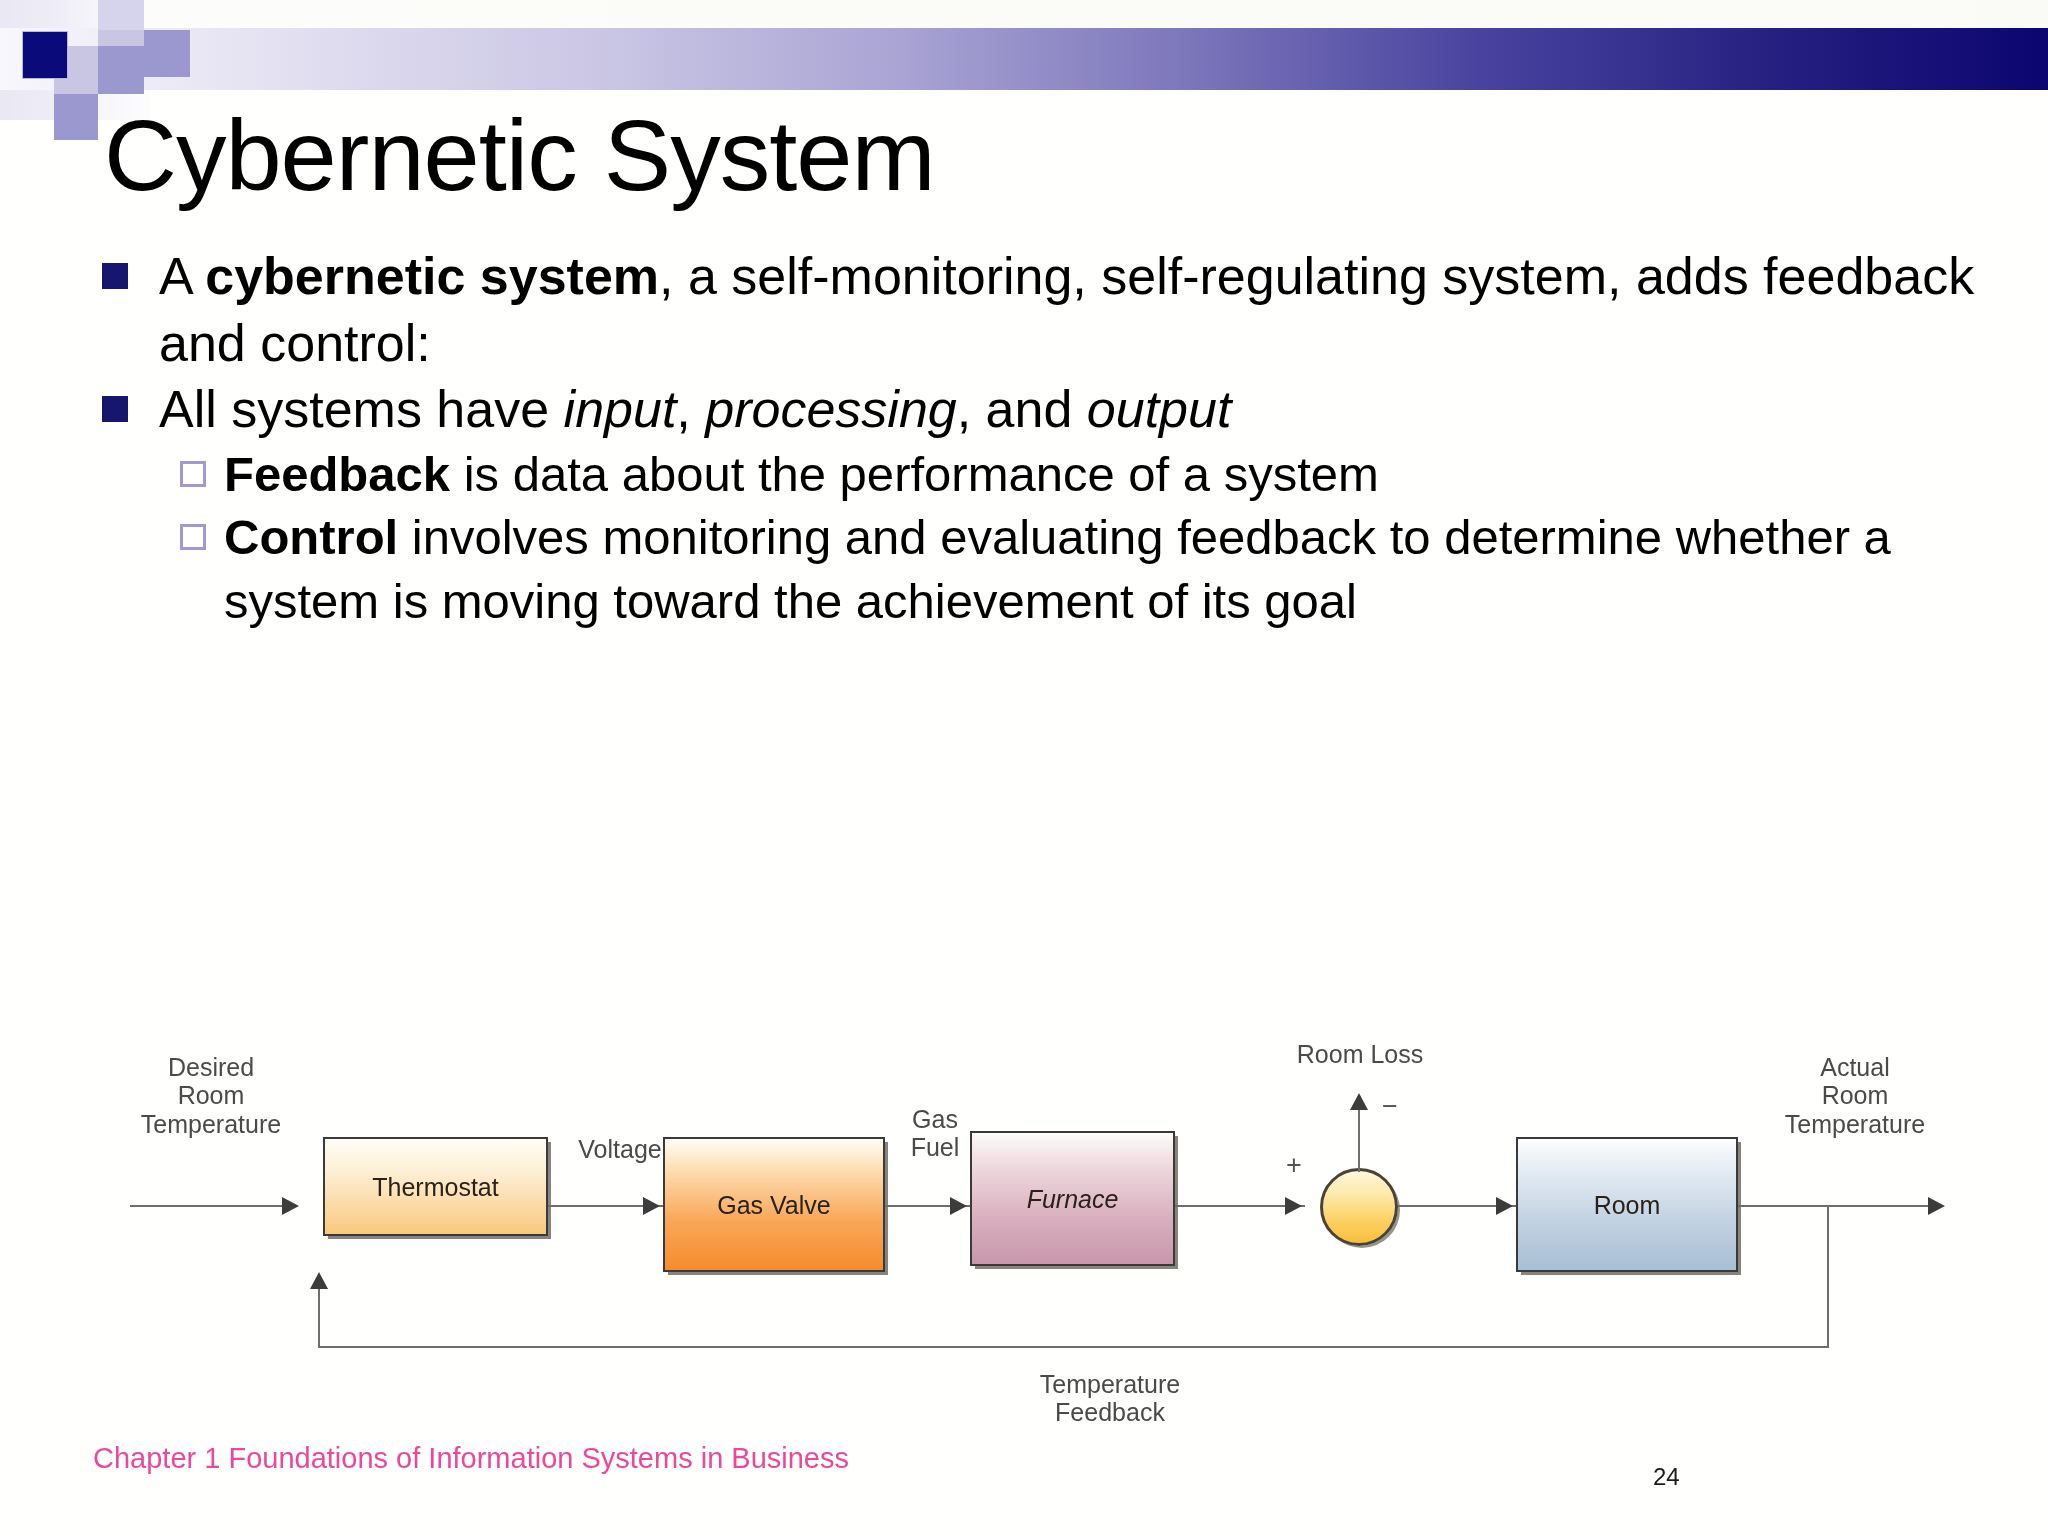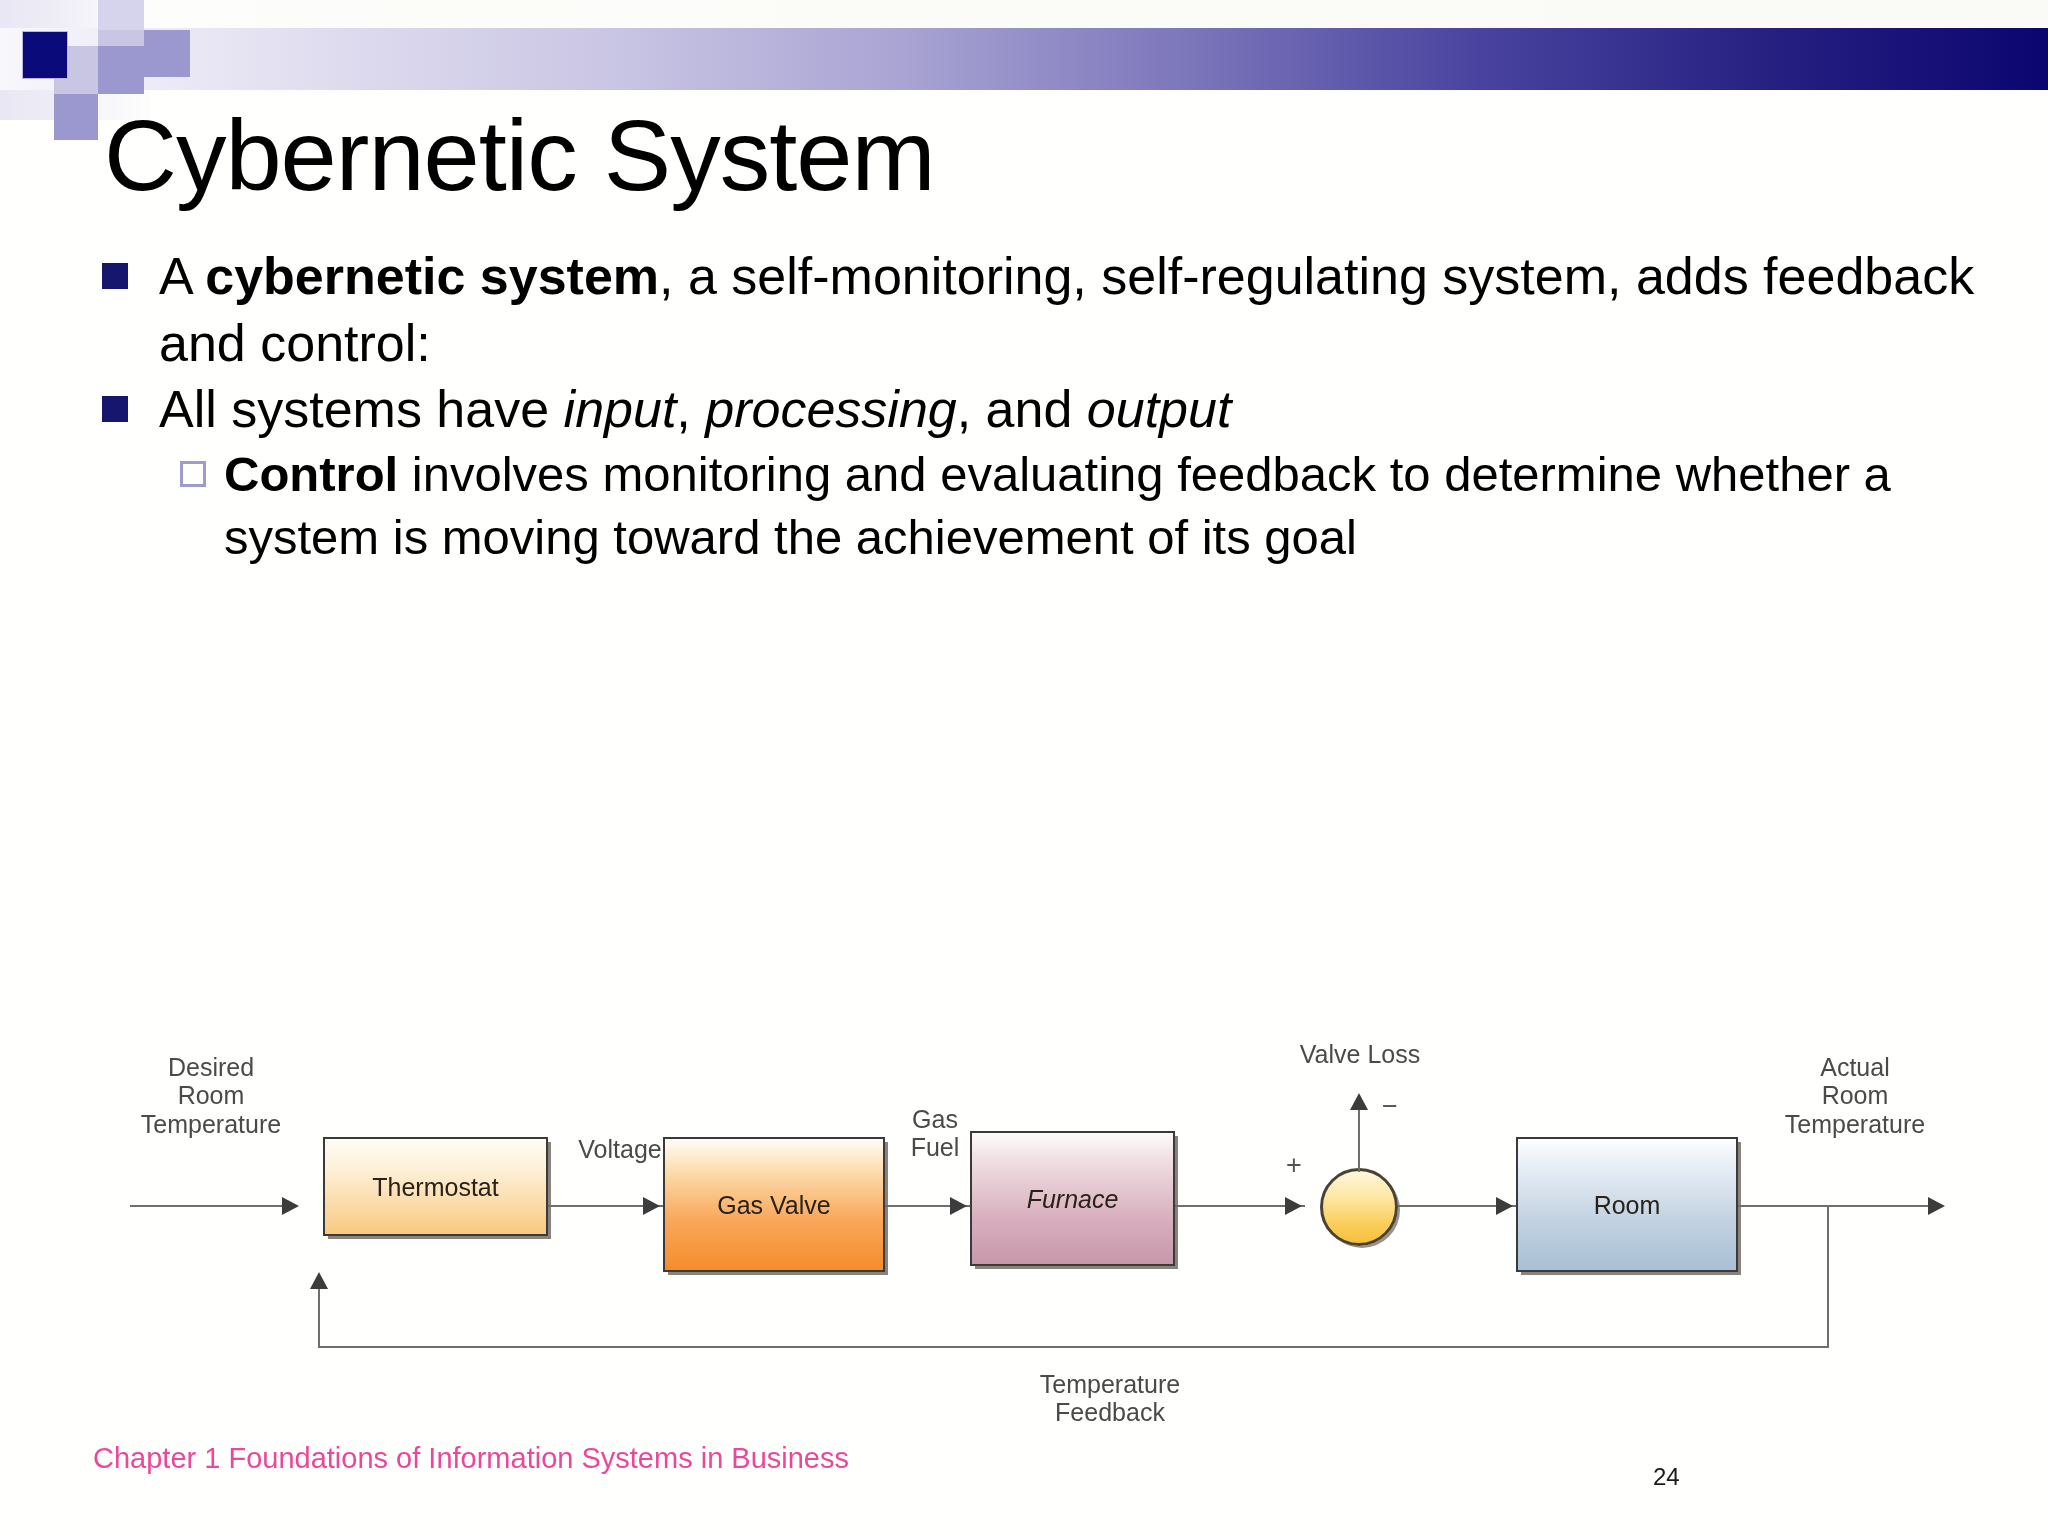--- a/index.html
+++ b/index.html
@@ -131,20 +131,24 @@
     <div class="l1">
       <span class="mk"></span>
       <span>A </span><b>cybernetic system</b><span>, a self-monitoring, self-regulating system, adds feedback and control:</span>
     </div>
 
     <div class="l1">
       <span class="mk"></span>
       <span>All systems have </span><i>input</i><span>, </span><i>processing</i><span>, and </span><i>output</i>
     </div>
 
+    <div class="l2">
+      <span class="mk2"></span>
+      <b>Feedback</b><span> is data about the performance of a system</span>
+    </div>
 
     <div class="l2">
       <span class="mk2"></span>
       <b>Control</b><span> involves monitoring and evaluating feedback to determine whether a system is moving toward the achievement of its goal</span>
     </div>
 
   </div>
 
   <div class="diagram">
 
@@ -185,21 +189,21 @@
     <div class="ln lnh" style="left:1175px;top:150px;width:130px;"></div>
     <div class="arw arw-r" style="left:1285px;top:142px;"></div>
     <div class="sign" style="left:1286px;top:95px;">+</div>
 
     <div class="circ" style="left:1320px;top:113px;"></div>
 
     <div class="ln lnv" style="left:1358px;top:55px;height:62px;"></div>
     <div class="arw arw-u" style="left:1350px;top:38px;"></div>
     <div class="sign" style="left:1382px;top:36px;">−</div>
     <div class="dlabel" style="left:1280px;top:-15px;width:160px;">
-      <div>Valve Loss</div>
+      <div>Room Loss</div>
     </div>
 
     <div class="ln lnh" style="left:1398px;top:150px;width:118px;"></div>
     <div class="arw arw-r" style="left:1496px;top:142px;"></div>
 
     <div class="dgbox b-room" style="left:1516px;top:82px;width:222px;height:135px;">
       <div class="lab">Room</div>
     </div>
 
     <div class="ln lnh" style="left:1738px;top:150px;width:200px;"></div>

